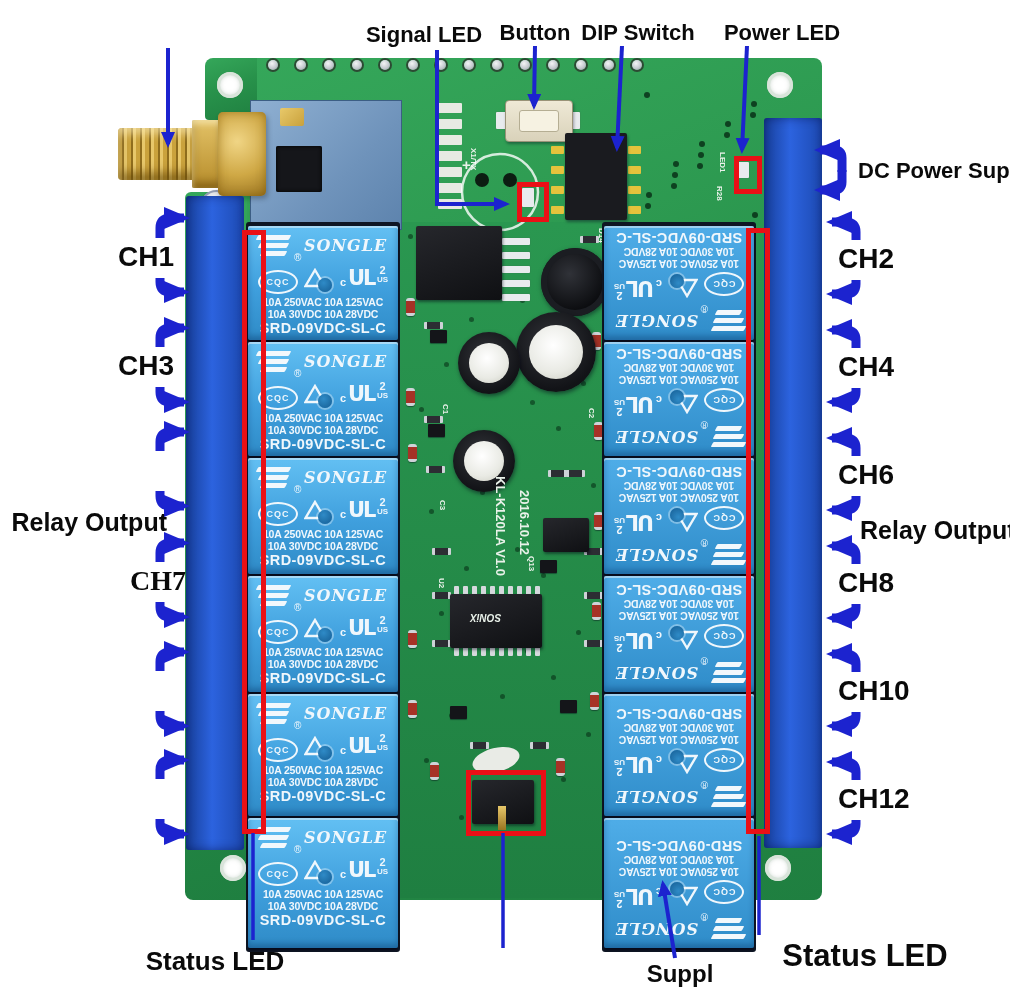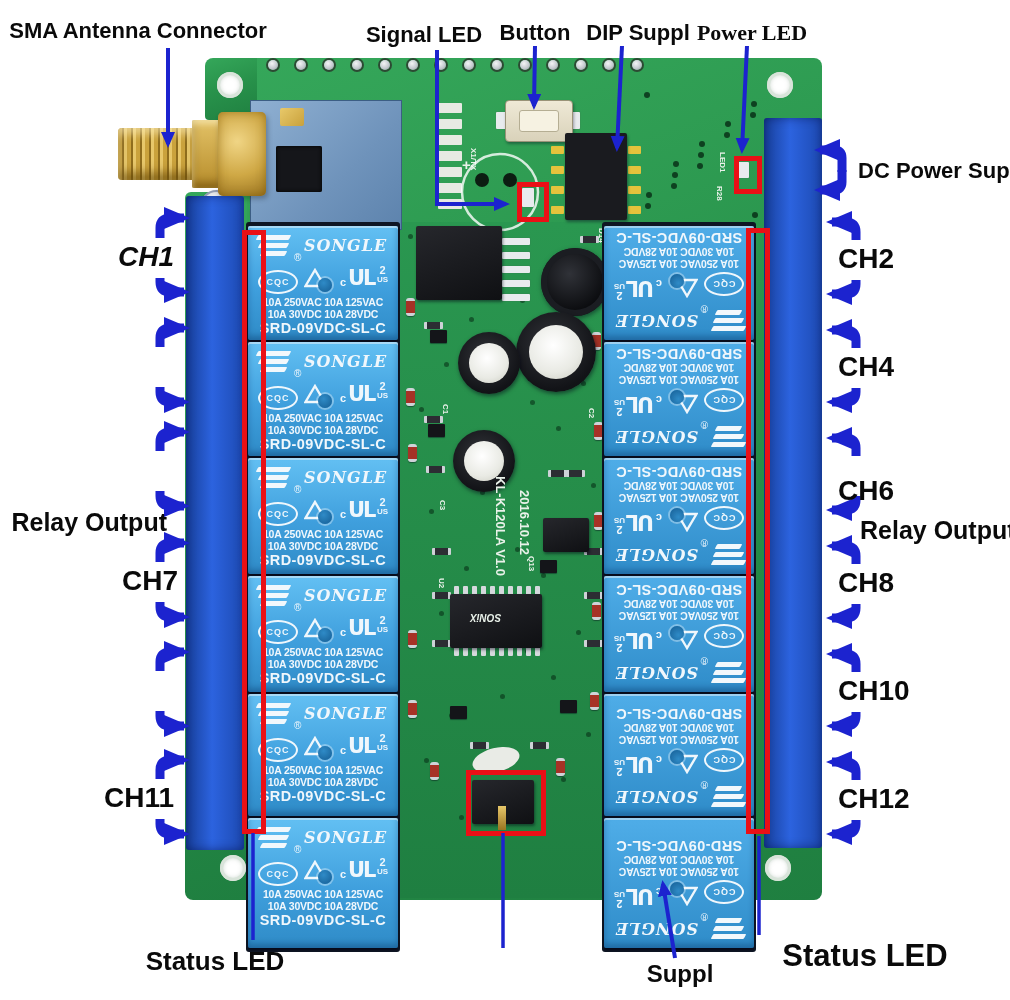--- a/index.html
+++ b/index.html
@@ -764,34 +764,33 @@
       <path d="M856 564 L856 556 Q856 546 846 546 L832 546" fill="none" stroke="#1c23cf" stroke-width="9" marker-end="url(#mb)"></path>
       <path d="M856 604 L856 608 Q856 618 846 618 L832 618" fill="none" stroke="#1c23cf" stroke-width="9" marker-end="url(#mb)"></path>
       <path d="M856 672 L856 664 Q856 654 846 654 L832 654" fill="none" stroke="#1c23cf" stroke-width="9" marker-end="url(#mb)"></path>
       <path d="M856 712 L856 716 Q856 726 846 726 L832 726" fill="none" stroke="#1c23cf" stroke-width="9" marker-end="url(#mb)"></path>
       <path d="M856 780 L856 772 Q856 762 846 762 L832 762" fill="none" stroke="#1c23cf" stroke-width="9" marker-end="url(#mb)"></path>
       <path d="M856 820 L856 824 Q856 834 846 834 L832 834" fill="none" stroke="#1c23cf" stroke-width="9" marker-end="url(#mb)"></path>
       <path d="M842 172 L842 158 Q842 150 834 150 L820 150" fill="none" stroke="#1c23cf" stroke-width="9" marker-end="url(#mb)"></path>
       <path d="M842 170 L842 182 Q842 190 834 190 L820 190" fill="none" stroke="#1c23cf" stroke-width="9" marker-end="url(#mb)"></path>
     </svg>
 
-  <div class="lbl ctr" style="left:138px;top:18px;">SMA Antenna Connector</div>
   <div class="lbl ctr" style="left:424px;top:22px;">Signal LED</div>
   <div class="lbl ctr" style="left:535px;top:20px;">Button</div>
-  <div class="lbl ctr" style="left:638px;top:20px;">DIP Suppl</div>
-  <div class="lbl ctr" style="left:752px;top:20px;font-family:Liberation Serif, serif;">Power LED</div>
+  <div class="lbl ctr" style="left:638px;top:20px;">DIP Switch</div>
+  <div class="lbl ctr" style="left:782px;top:20px;">Power LED</div>
   <div class="lbl" style="left:858px;top:158px;">DC Power Suppl</div>
   <div class="lbl lbl-md" style="left:0;width:167px;top:508px;text-align:right;">Relay Output</div>
   <div class="lbl lbl-md" style="left:860px;top:516px;">Relay Output</div>
   <div class="lbl lbl-b2 ctr" style="left:215px;top:946px;">Status LED</div>
   <div class="lbl lbl-b ctr" style="left:680px;top:960px;">Suppl</div>
   <div class="lbl lbl-xl ctr" style="left:865px;top:938px;">Status LED</div>
 
-<div class="lbl lbl-lg" style="left: 0px; top: 241px; width: 174px; text-align: right; z-index: 50; position: absolute; font-style: italic;">CH1</div>
-    <div class="lbl lbl-lg" style="left: 4px; top: 565px; width: 174px; text-align: right; z-index: 50; position: absolute;">CH7</div>
-    <div class="lbl lbl-lg" style="left: 0px; top: 782px; width: 174px; text-align: right; z-index: 50; position: absolute;">CH11</div>
+<div class="lbl lbl-lg" style="left: 0px; top: 241px; width: 174px; text-align: right; z-index: 50; position: absolute;">CH1</div>
+    <div class="lbl lbl-lg" style="left: 0px; top: 350px; width: 174px; text-align: right; z-index: 50; position: absolute;">CH3</div>
+    <div class="lbl lbl-lg" style="left: 12px; top: 565px; width: 174px; text-align: right; z-index: 50; position: absolute; font-family: Liberation Serif, serif;">CH7</div>
     <div class="lbl lbl-lg" style="left: 838px; top: 243px; z-index: 50; position: absolute;">CH2</div>
     <div class="lbl lbl-lg" style="left: 838px; top: 351px; z-index: 50; position: absolute;">CH4</div>
-    <div class="lbl lbl-lg" style="left: 838px; top: 459px; z-index: 50; position: absolute; margin-top: 16px;">CH6</div>
+    <div class="lbl lbl-lg" style="left: 838px; top: 459px; z-index: 50; position: absolute;">CH6</div>
     <div class="lbl lbl-lg" style="left: 838px; top: 567px; z-index: 50; position: absolute;">CH8</div>
     <div class="lbl lbl-lg" style="left: 838px; top: 675px; z-index: 50; position: absolute;">CH10</div>
     <div class="lbl lbl-lg" style="left: 838px; top: 783px; z-index: 50; position: absolute;">CH12</div>
   </div>
 
 </body></html>

